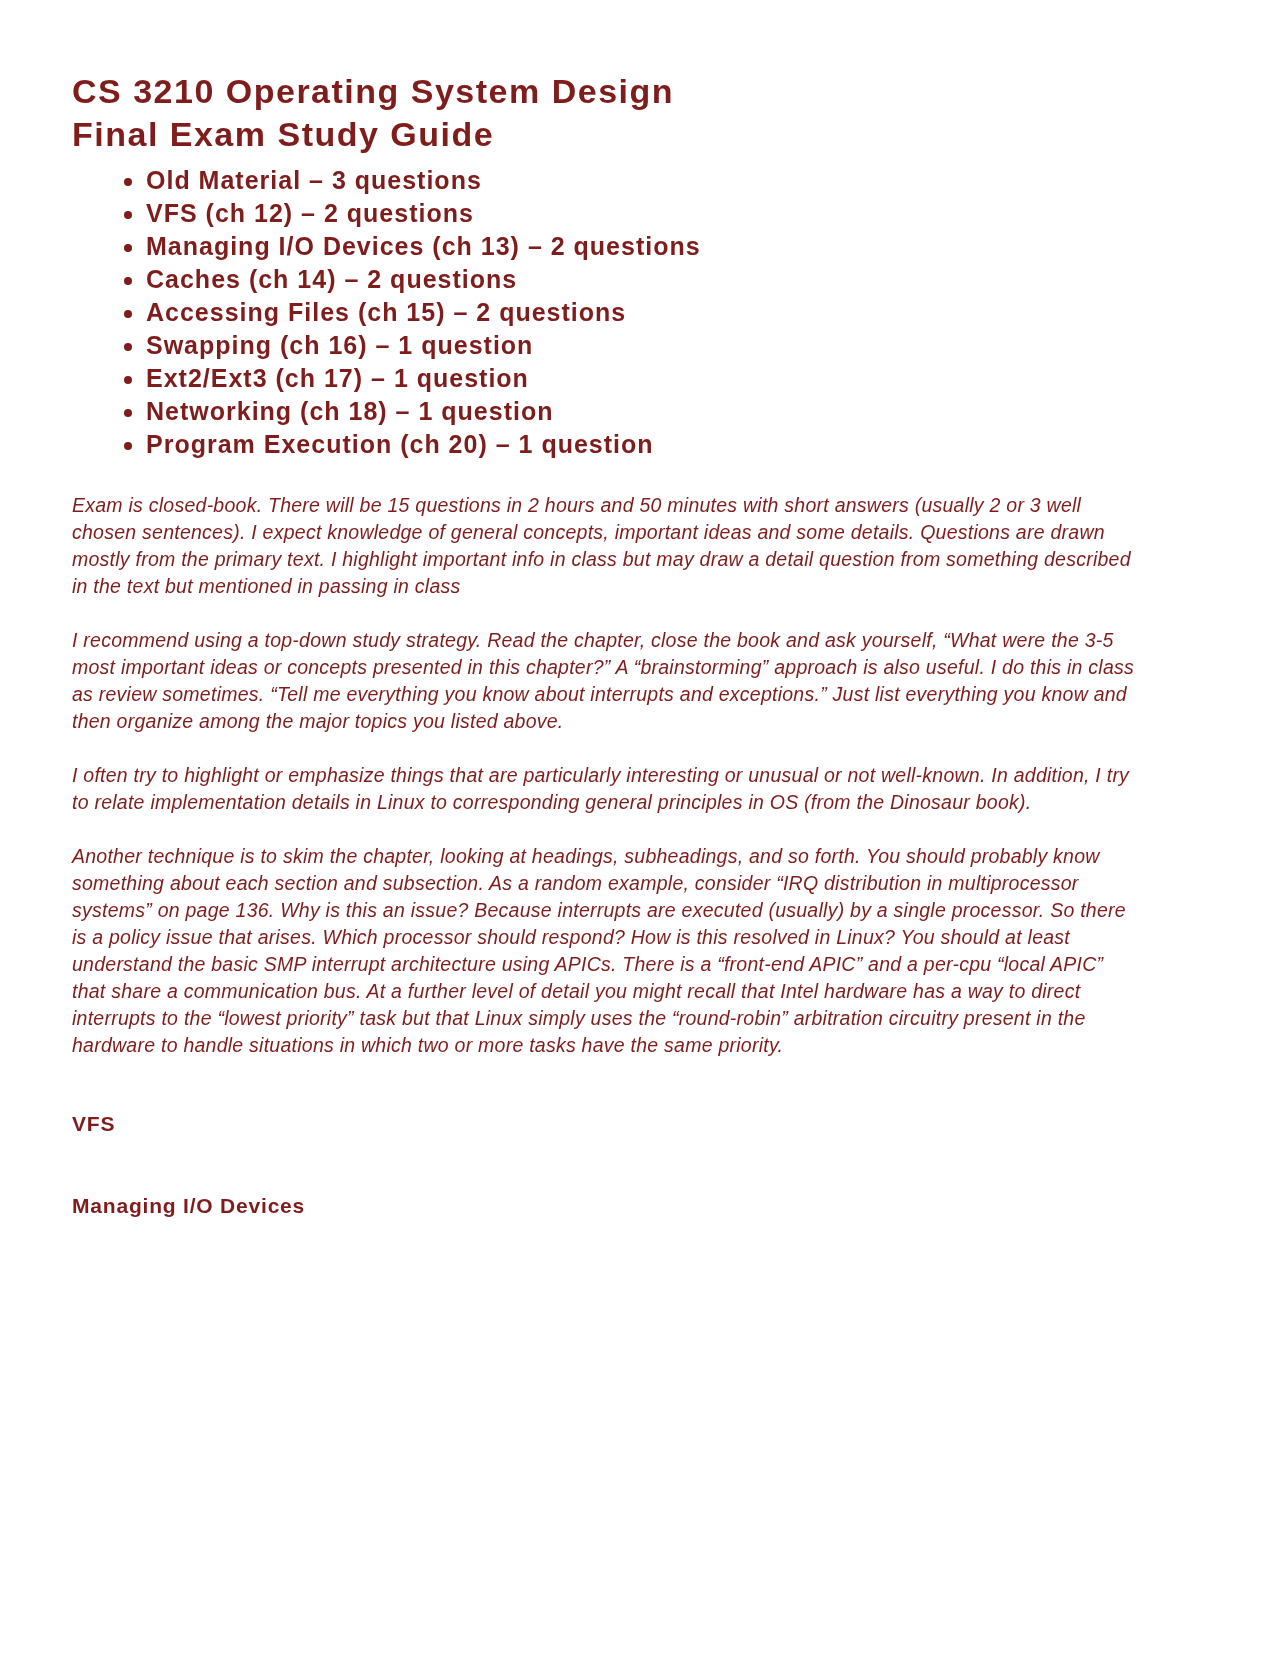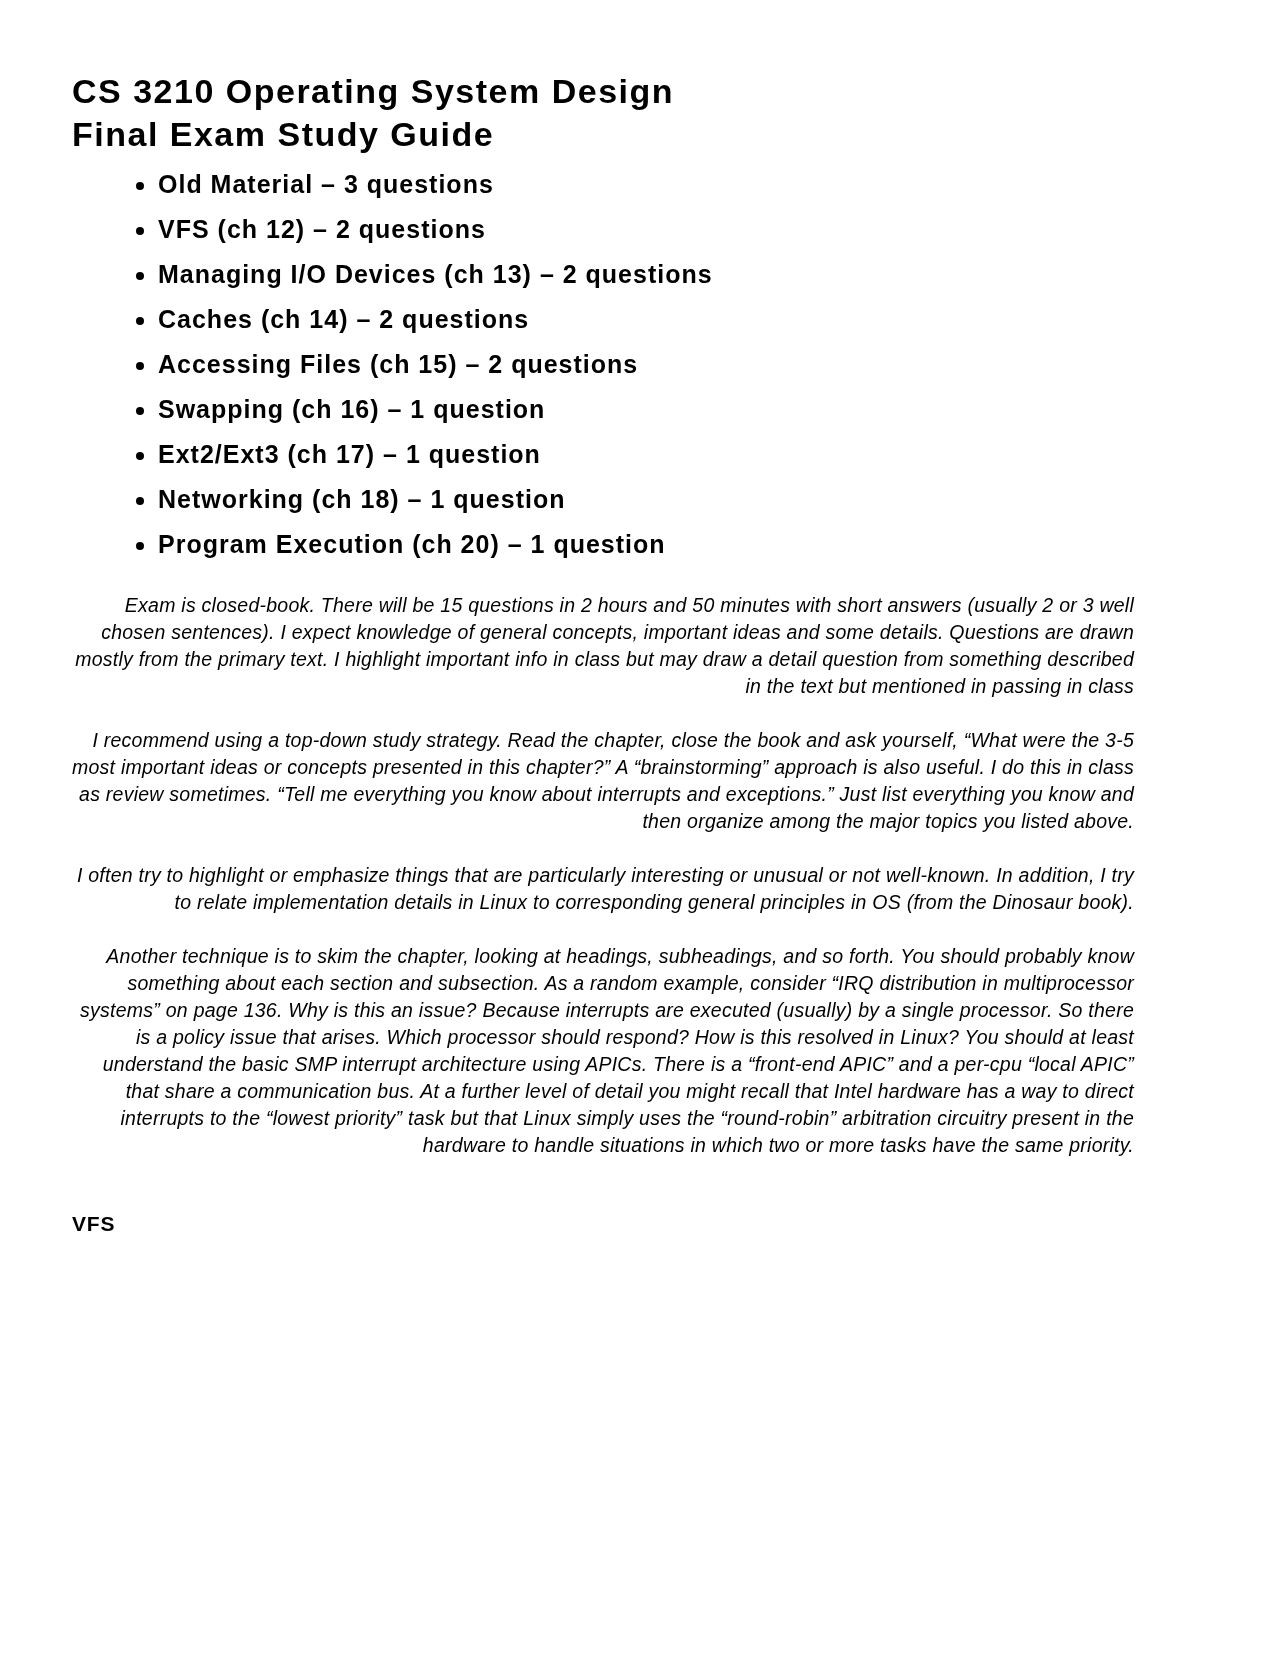--- a/index.html
+++ b/index.html
@@ -5,21 +5,21 @@
   html, body {
     margin: 0;
     padding: 0;
     background: #ffffff;
   }
   .page {
     position: relative;
     width: 1280px;
     height: 1244px;
     background: #ffffff;
-    color: #000000;
+    color: #7f1d1d;
     font-family: "Liberation Sans", sans-serif;
     box-sizing: border-box;
     padding: 70px 146px 0 72px;
     overflow: hidden;
   }
   .title-block {
     margin: 0;
   }
   .title-line {
     font-size: 34px;
@@ -49,30 +49,29 @@
   ul.topics {
     margin: 8px 0 0 0;
     padding-left: 74px;
     list-style: disc;
   }
   ul.topics li {
     font-size: 25px;
     font-weight: bold;
     letter-spacing: 1px;
     line-height: 33px;
-    margin: 12px;
+    margin: 0;
   }
   .para {
     font-style: italic;
     font-size: 19.5px;
     letter-spacing: 0.25px;
     line-height: 27px;
     margin: 27px 0 0 0;
     max-width: 1062px;
-    text-align: right;
   }
   .para.first {
     margin-top: 31px;
   }
   .section-heading {
     margin-top: 56px;
     font-size: 21px;
     font-weight: bold;
     letter-spacing: 0.8px;
     line-height: 26px;

